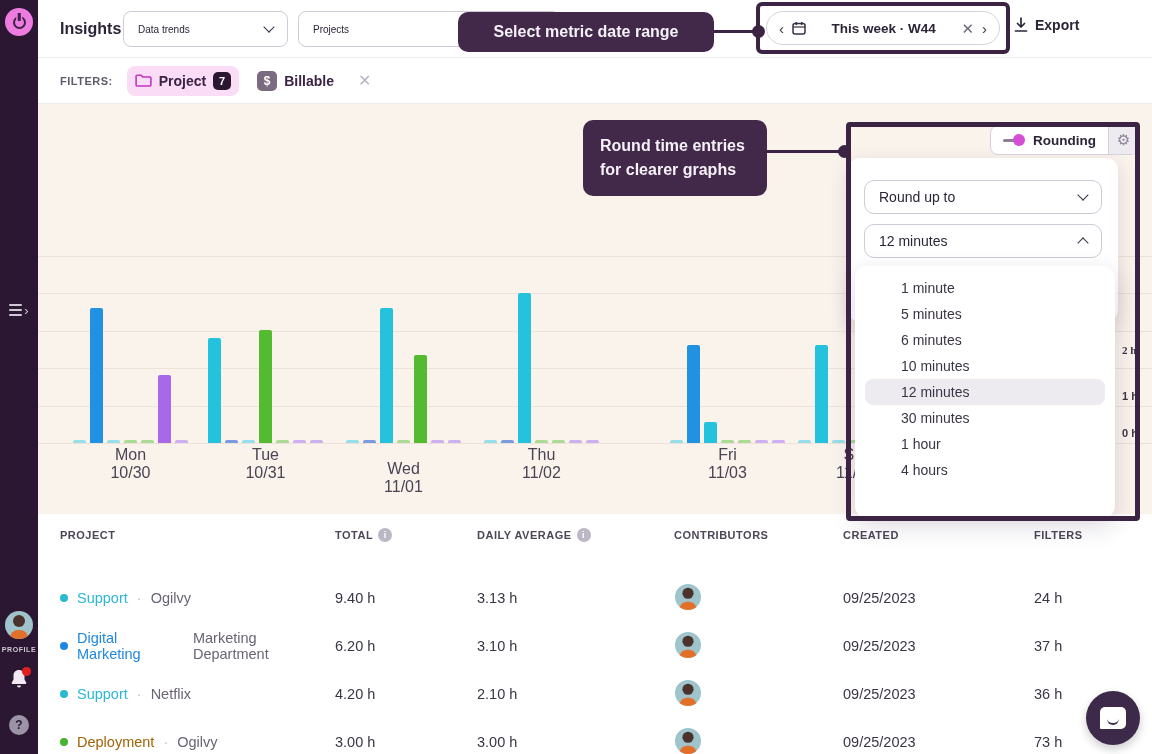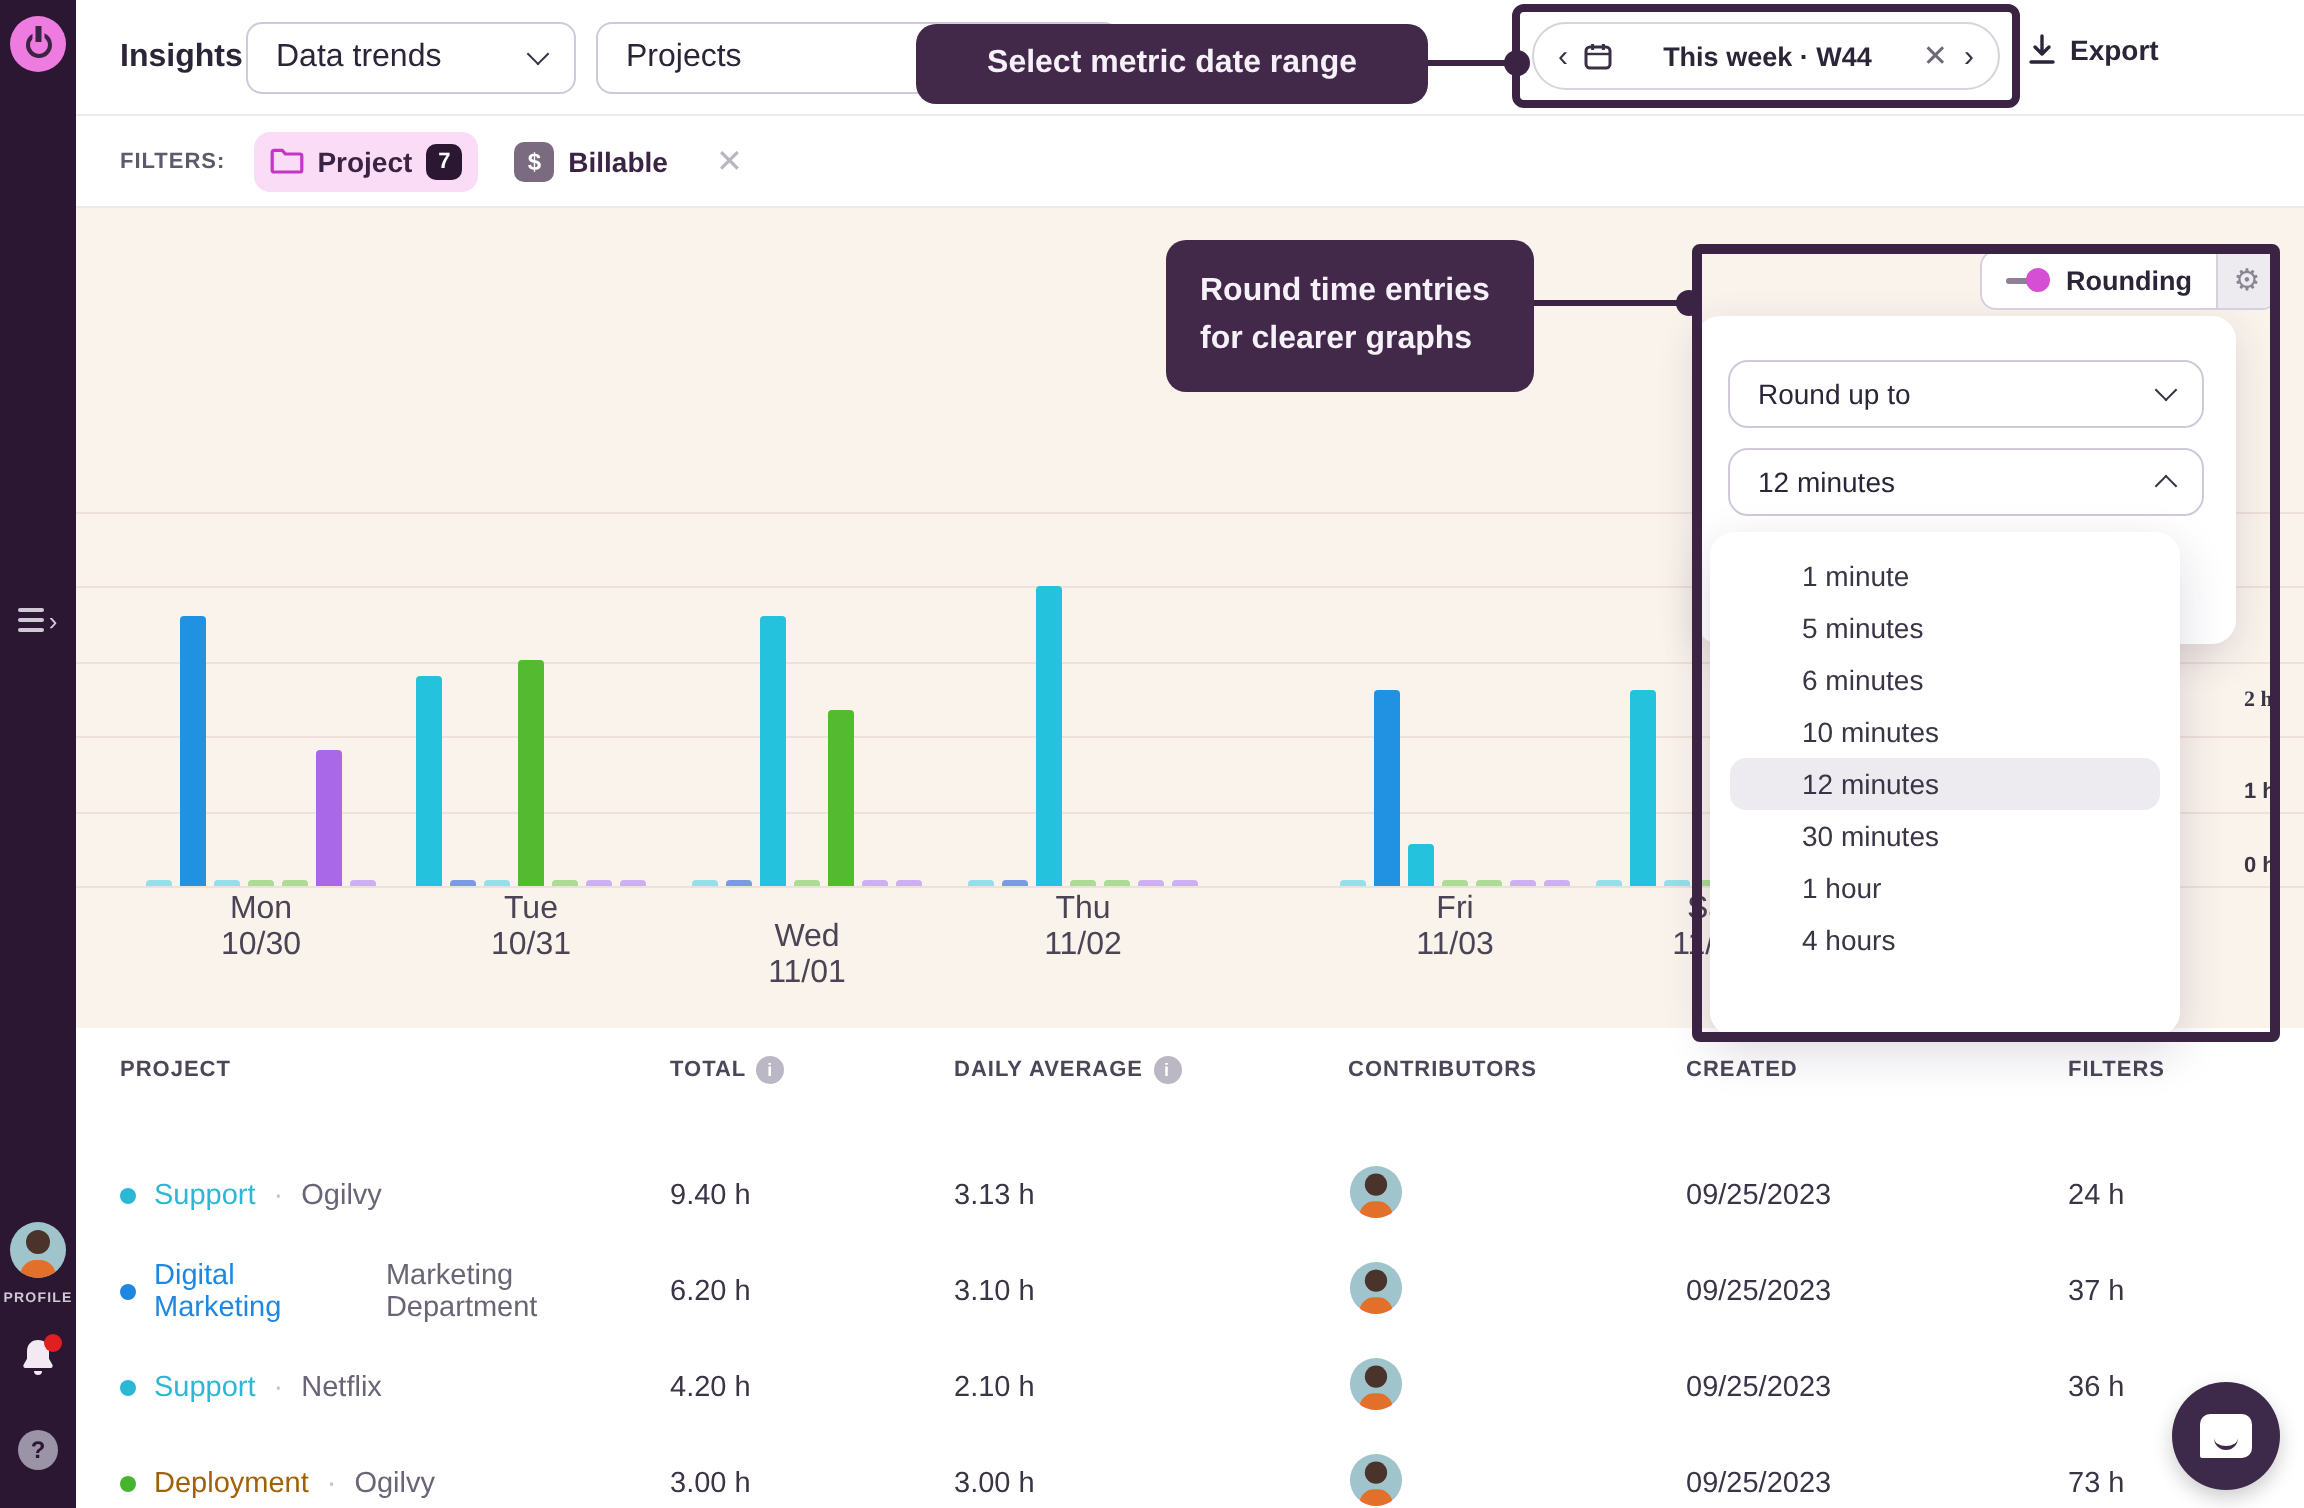--- a/index.html
+++ b/index.html
@@ -27,21 +27,21 @@
   .sb-help { top:714px; height:22px; }
   .help-circle { width:20px; height:20px; border-radius:50%; background:#9b93a6; color:#2c1733; font-size:12px; font-weight:700; display:flex; align-items:center; justify-content:center; }
   
   .person-avatar { width:28px; height:28px; border-radius:50%; background:#9fc4cb; position:relative; overflow:hidden; }
   .person-avatar::before { content:""; position:absolute; top:4px; left:50%; transform:translateX(-50%); width:12px; height:12px; border-radius:50%; background:#4a332a; }
   .person-avatar::after { content:""; position:absolute; bottom:-2px; left:50%; transform:translateX(-50%); width:18px; height:11px; border-radius:8px 8px 0 0; background:#e2702a; }
   
   #main { position:absolute; left:38px; top:0; width:1114px; height:598px; }
   .app-header { position:absolute; left:0; top:0; width:1114px; height:58px; background:#fff; border-bottom:1px solid #eceaf0; }
   .page-title { position:absolute; left:22px; top:20px; font-size:16px; font-weight:700; color:#2c2538; }
-  .hdr-select { position:absolute; top:11px; height:36px; border:1px solid #cfc9d8; border-radius:8px; background:#fff; display:flex; align-items:center; padding:0 14px; font-size:16px; color:#2c2538; cursor:pointer; }
+  .hdr-select { position:absolute; top:11px; height:36px; border:1px solid #cfc9d8; border-radius:8px; background:#fff; display:flex; align-items:center; padding:0 14px; font-size:10px; color:#2c2538; cursor:pointer; }
   .sel-metric { left:85px; width:165px; }
   .sel-entity { left:260px; width:262px; }
   .hdr-select .sel-label { flex:1; }
   .chev { width:8px; height:8px; border-right:1.8px solid #3b2f45; border-bottom:1.8px solid #3b2f45; transform:rotate(45deg); margin-top:-4px; }
   .chev.up { transform:rotate(-135deg); margin-top:4px; }
   .date-pill { position:absolute; left:728px; top:11px; width:234px; height:34px; border:1px solid #d8d2de; border-radius:17px; background:#fff; display:flex; align-items:center; padding:0 12px; gap:8px; }
   .pill-chev { font-size:15px; color:#3b2f45; cursor:pointer; line-height:1; }
   .date-label { font-size:13.5px; font-weight:700; color:#2c2538; white-space:nowrap; flex:1; text-align:center; }
   .pill-x { font-size:15px; color:#6e6879; cursor:pointer; line-height:1; }
   .export-btn { position:absolute; left:976px; top:17px; display:flex; align-items:center; gap:7px; cursor:pointer; }
@@ -90,21 +90,21 @@
   .rc-main { display:flex; align-items:center; gap:8px; padding:0 12px; cursor:pointer; }
   .toggle-graphic { position:relative; width:22px; height:12px; }
   .toggle-graphic::before { content:""; position:absolute; left:0; top:5px; width:18px; height:3px; border-radius:2px; background:#8d7f96; }
   .toggle-knob { position:absolute; right:0; top:0; width:12px; height:12px; border-radius:50%; background:#d44fd4; }
   .rc-label { font-size:13.5px; font-weight:700; color:#2c2538; }
   .rc-gear { width:30px; background:#eeebf0; border-left:1px solid #d6d0dc; display:flex; align-items:center; justify-content:center; font-size:15px; color:#8a8494; cursor:pointer; }
   .round-panel { position:absolute; left:848px; top:158px; width:270px; height:164px; background:#fff; border-radius:12px; box-shadow:0 6px 20px rgba(44,21,56,.14); z-index:21; }
   .panel-select { position:absolute; left:16px; width:238px; height:34px; border:1px solid #cfc9d8; border-radius:10px; background:#fff; display:flex; align-items:center; padding:0 14px; font-size:14px; color:#2c2538; cursor:pointer; }
   .ps-1 { top:22px; } .ps-2 { top:66px; }
   .panel-select .sel-label { flex:1; }
-  .options-card { position:absolute; left:855px; top:266px; width:235px; height:252px; background:#fff; border-radius:12px; box-shadow:0 8px 24px rgba(44,21,56,.16); z-index:22; padding:9px 0; }
+  .options-card { position:absolute; left:855px; top:266px; width:260px; height:252px; background:#fff; border-radius:12px; box-shadow:0 8px 24px rgba(44,21,56,.16); z-index:22; padding:9px 0; }
   .opt-item { height:26px; display:flex; align-items:center; padding-left:36px; font-size:14px; color:#3a3444; cursor:pointer; margin:0 10px; border-radius:8px; }
   .opt-item.selected { background:#edeaf0; }
   .chat-launcher { position:absolute; left:1086px; top:691px; width:54px; height:54px; border-radius:50%; background:#3d2a4a; z-index:50; display:flex; align-items:center; justify-content:center; cursor:pointer; box-shadow:0 4px 10px rgba(0,0,0,.2); }
   .chat-bubble { width:26px; height:22px; background:#fff; border-radius:5px 5px 5px 1px; display:flex; align-items:flex-end; justify-content:center; padding-bottom:4px; }
   .chat-smile { width:12px; height:6px; border-bottom:2.5px solid #3d2a4a; border-radius:0 0 10px 10px; }
   svg { display:block; }
 </style>
 </head>
 <body>
 

